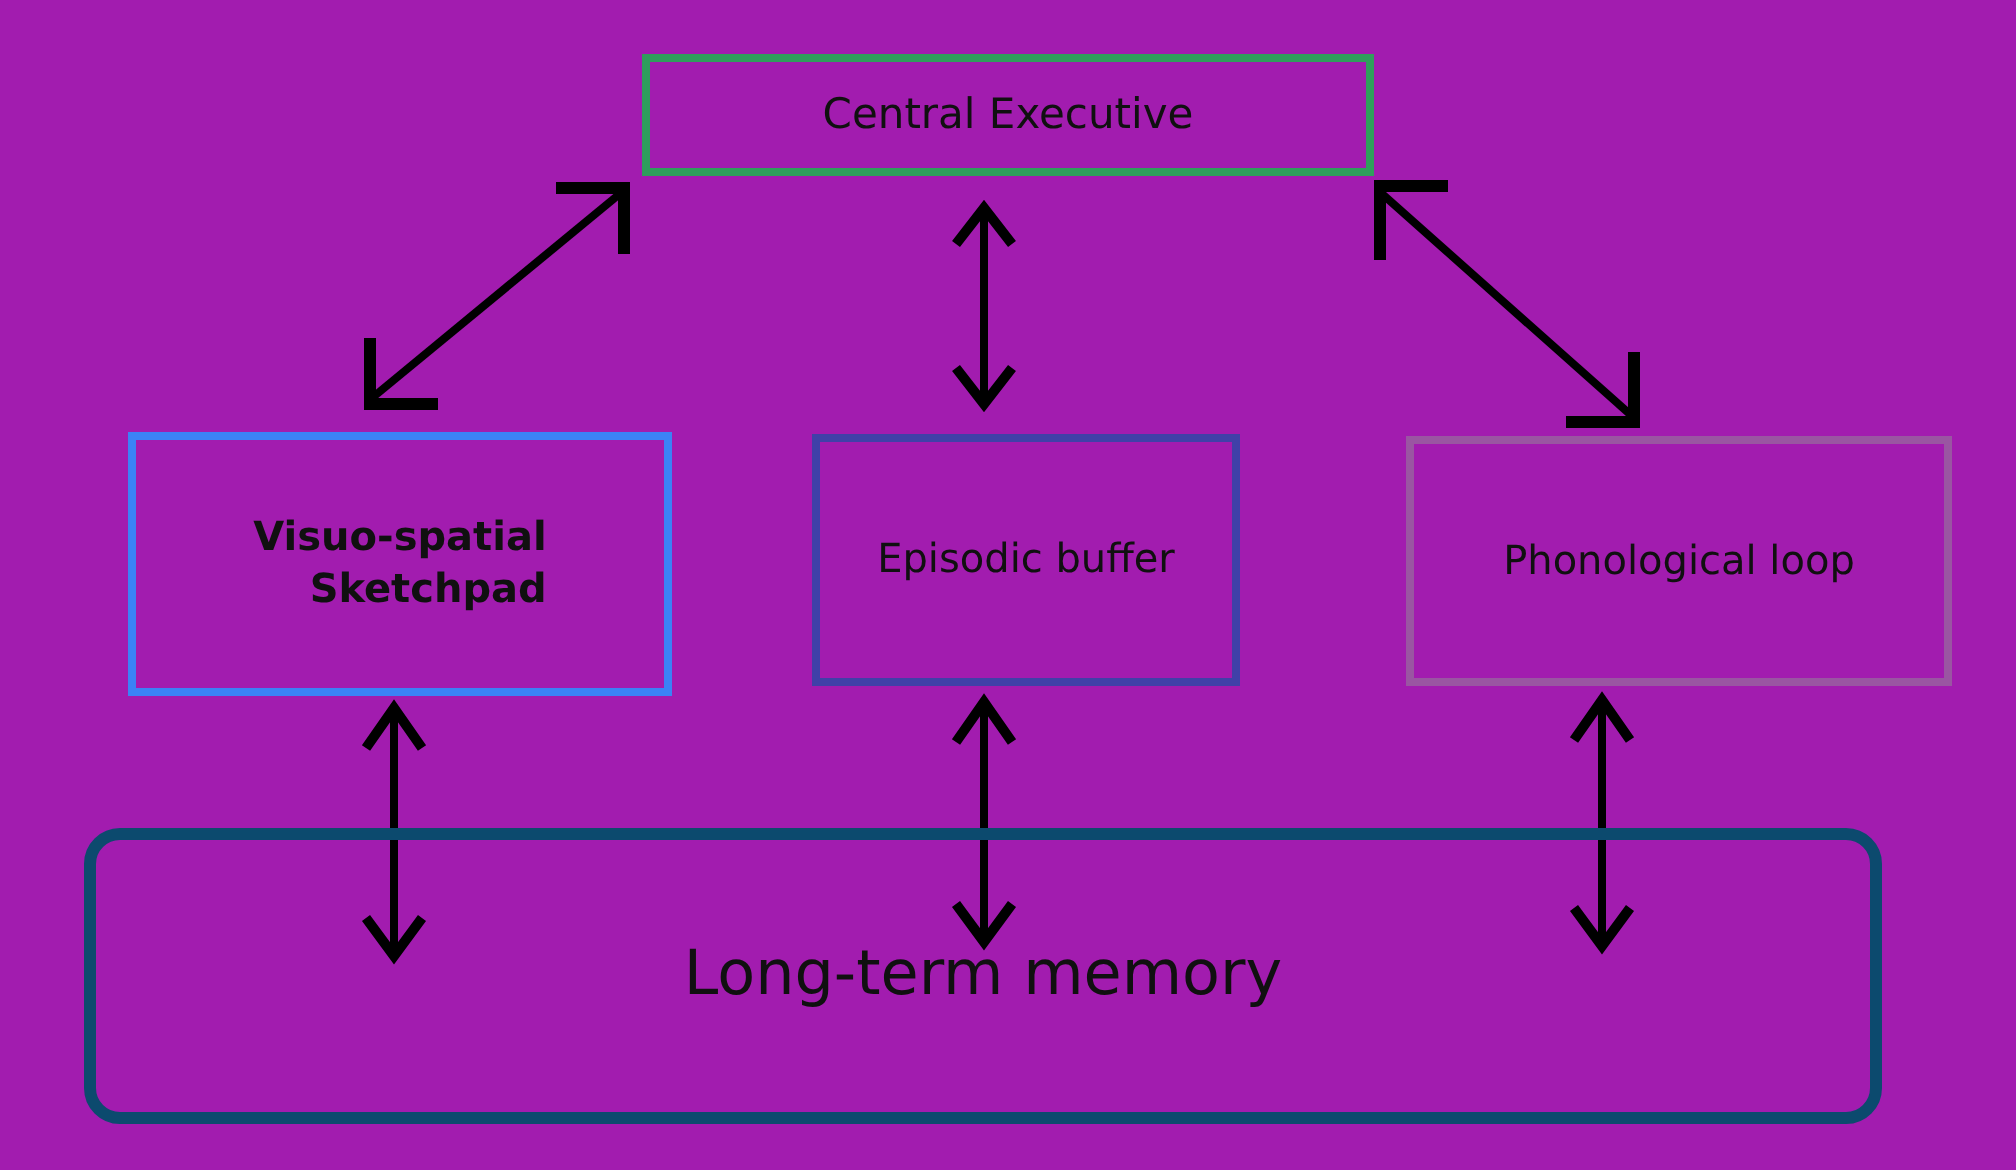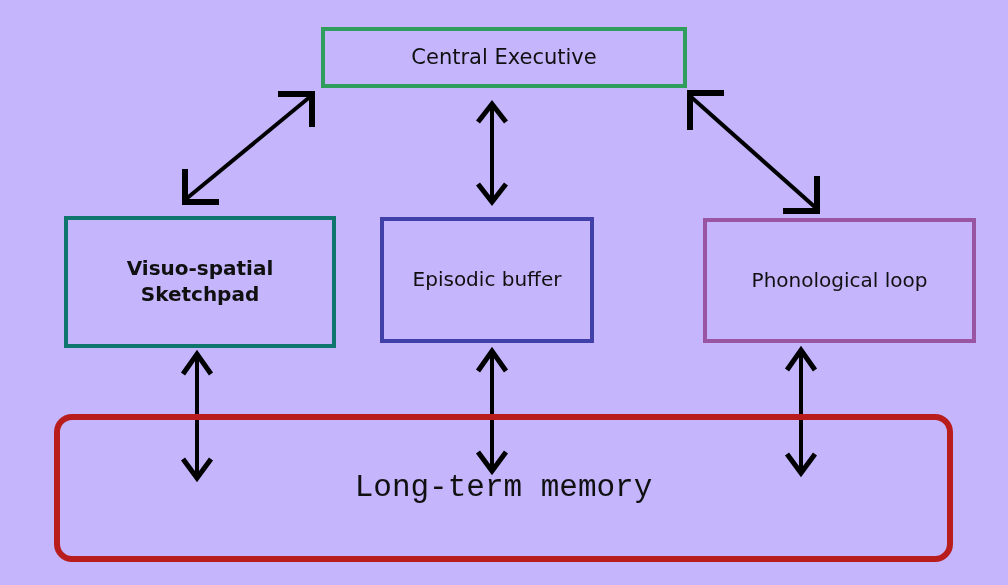--- a/index.html
+++ b/index.html
@@ -7,21 +7,21 @@
     padding: 0;
     background: #ffffff;
   }
   body {
     font-family: "DejaVu Sans", sans-serif;
   }
   #diagram-canvas {
     position: relative;
     width: 1008px;
     height: 585px;
-    background: #c4b5fd;
+    background: #a21caf;
     overflow: hidden;
   }
   #arrow-layer {
     position: absolute;
     left: 0;
     top: 0;
     width: 1008px;
     height: 585px;
     pointer-events: none;
   }
@@ -51,56 +51,56 @@
     border: 4px solid #2f9e5c;
     font-size: 21px;
   }
 
   
   #node-visuo-spatial-sketchpad {
     left: 64px;
     top: 216px;
     width: 272px;
     height: 132px;
-    border: 4px solid #0f766e;
+    border: 4px solid #3b82f6;
     font-size: 20px;
     font-weight: 600;
+    text-align: right;
   }
 
   
   #node-episodic-buffer {
-    left: 380px;
+    left: 406px;
     top: 217px;
     width: 214px;
     height: 126px;
     border: 4px solid #4040a8;
     font-size: 20px;
   }
 
   
   #node-phonological-loop {
     left: 671px;
     top: 218px;
     width: 273px;
     height: 125px;
     border: 4px solid #9a55a2;
     font-size: 20px;
     margin-left: 32px;
   }
 
   
   #node-long-term-memory {
-    left: 54px;
+    left: 42px;
     top: 414px;
     width: 899px;
     height: 148px;
-    border: 6px solid #b91c1c;
+    border: 6px solid #0c4a6e;
     border-radius: 18px;
     font-size: 31px;
-    font-family: Liberation Mono, monospace;
   }
 </style>
 </head>
 <body>
 
 <div id="diagram-canvas">
 
   <svg id="arrow-layer" viewBox="0 0 1008 585" width="1008" height="585" xmlns="http://www.w3.org/2000/svg">
 
     <g>

